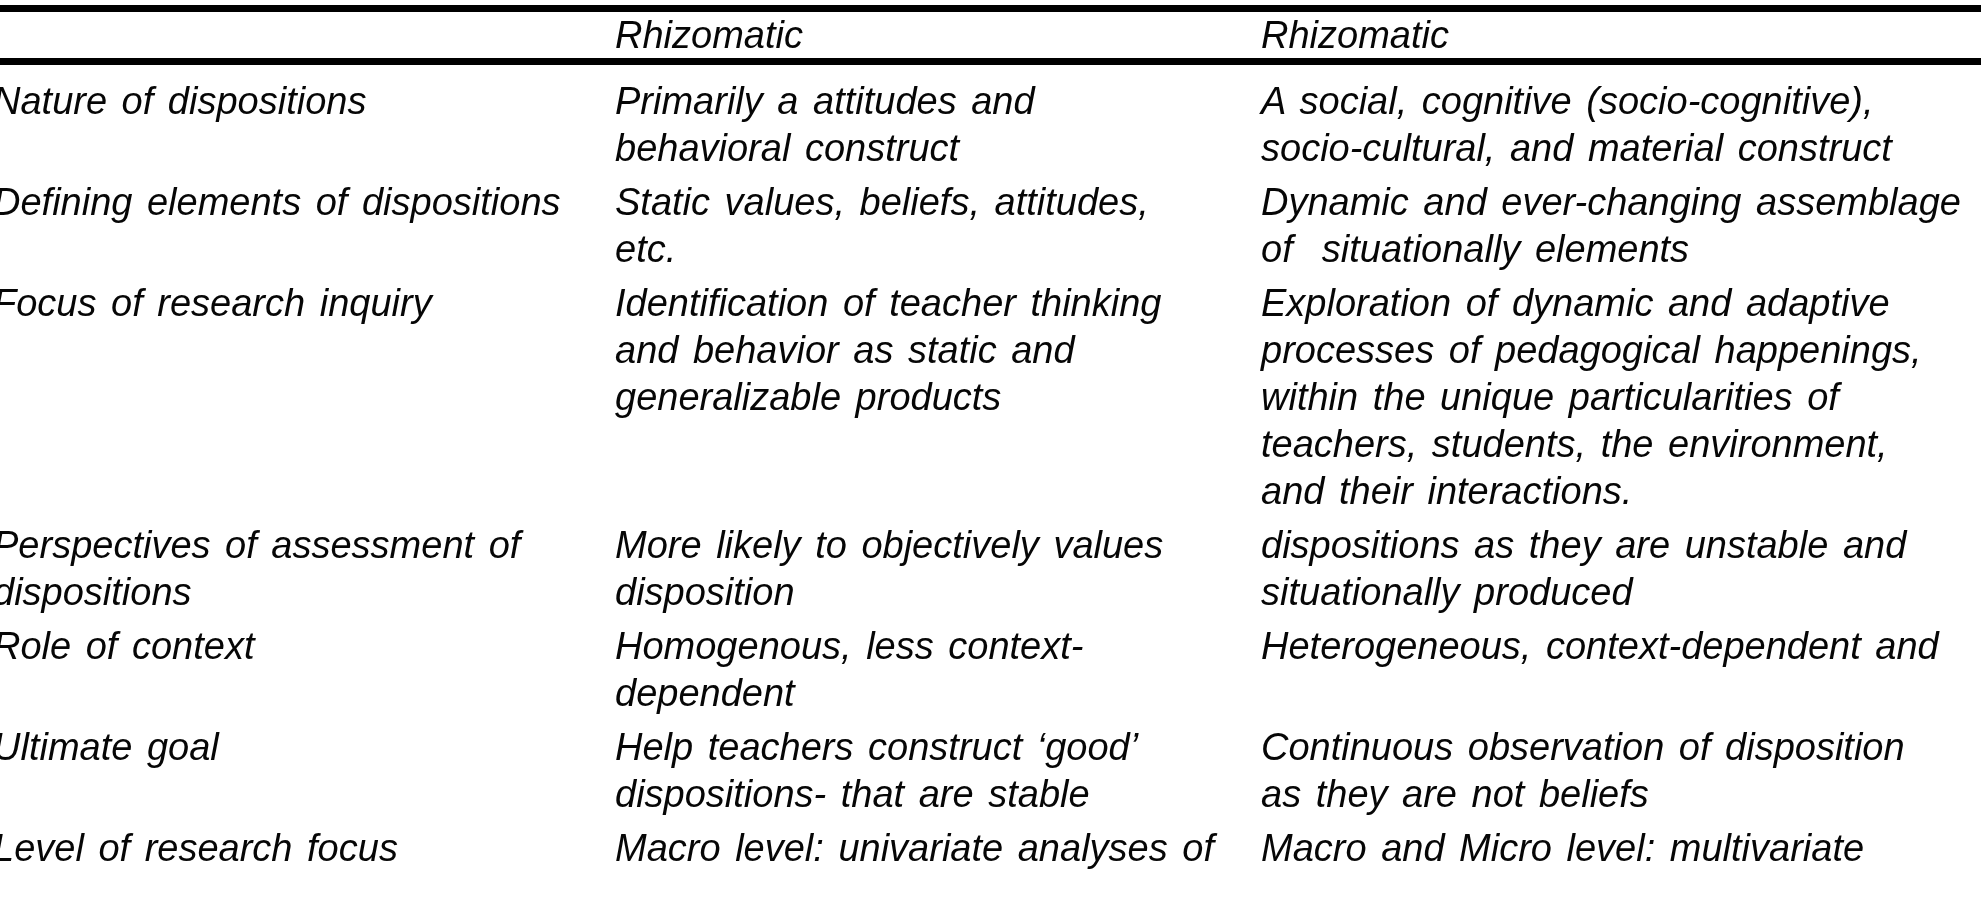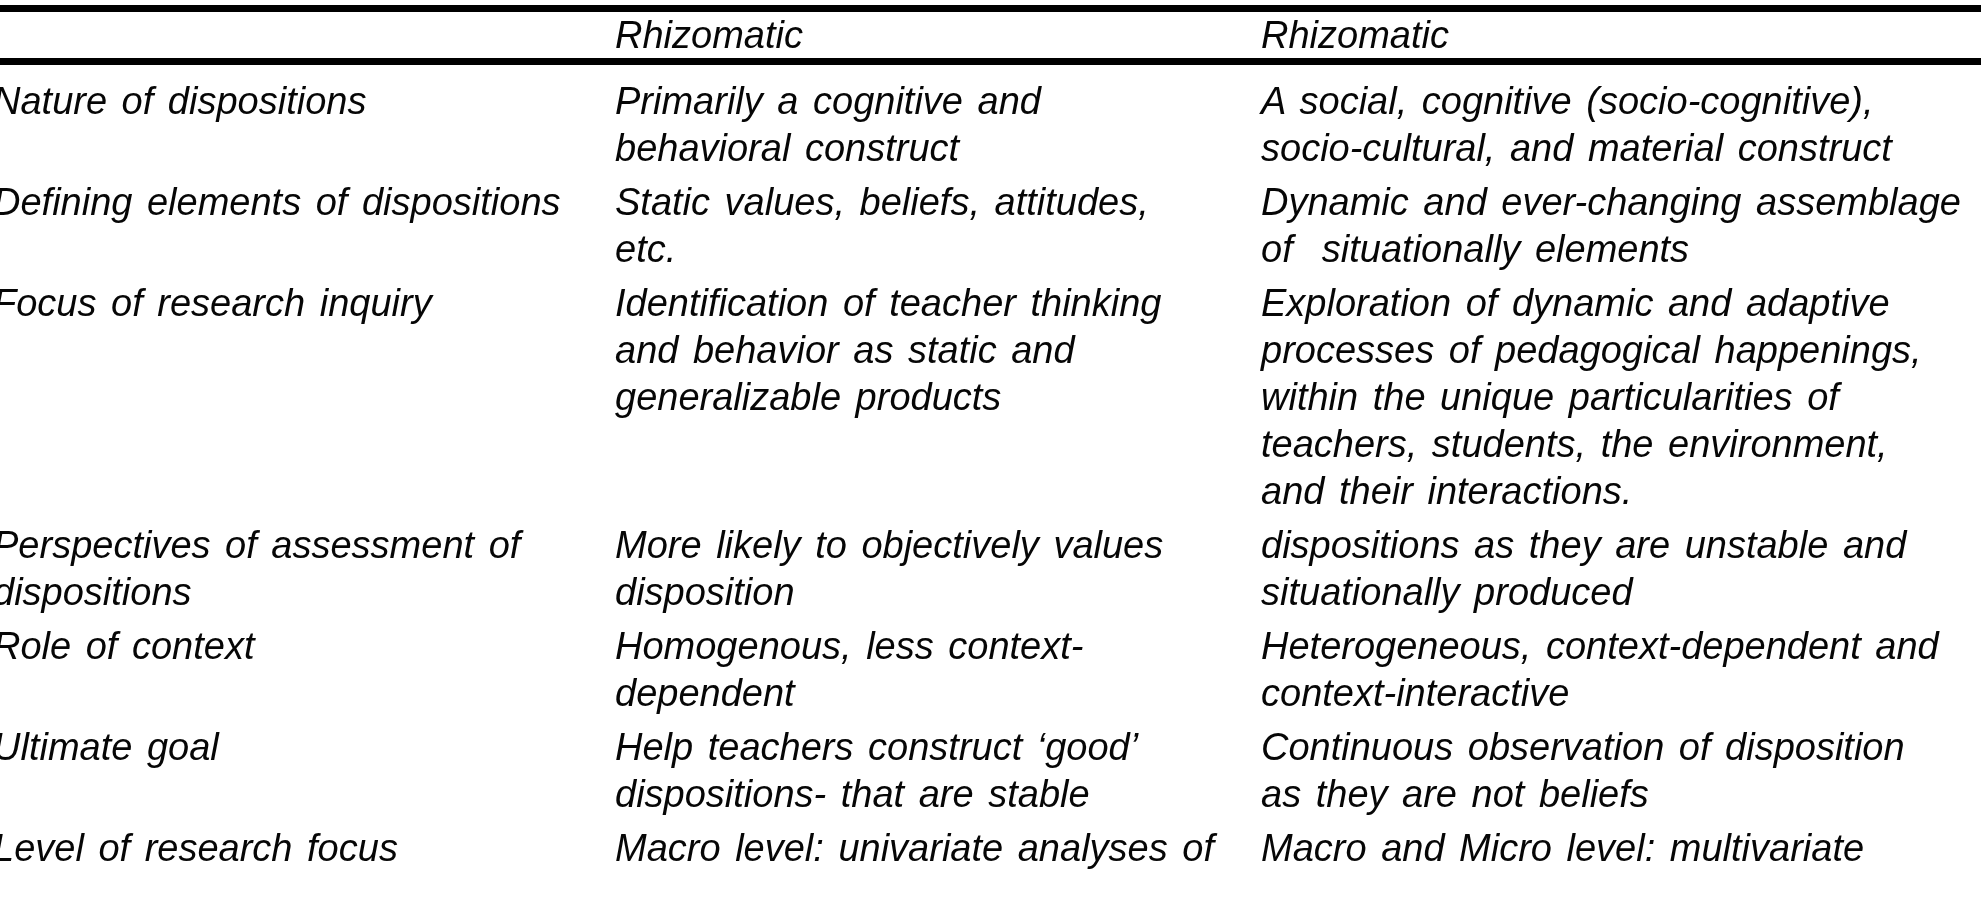--- a/index.html
+++ b/index.html
@@ -73,21 +73,21 @@
 
   <div class="rule"></div>
 
   <div class="tbody">
 
     <div class="row">
       <div class="cell c1">
           <div>Nature of dispositions</div>
         </div>
       <div class="cell c2">
-          <div>Primarily a cognitive and</div>
+          <div>Primarily a attitudes and</div>
           <div>behavioral construct</div>
         </div>
       <div class="cell c3">
           <div>A social, cognitive (socio-cognitive),</div>
           <div>socio-cultural, and material construct</div>
         </div>
     </div>
 
     <div class="row">
       <div class="cell c1">
@@ -139,21 +139,20 @@
     <div class="row">
       <div class="cell c1">
           <div>Role of context</div>
         </div>
       <div class="cell c2">
           <div>Homogenous, less context-</div>
           <div>dependent</div>
         </div>
       <div class="cell c3">
           <div>Heterogeneous, context-dependent and</div>
-          <div>context-interactive</div>
         </div>
     </div>
 
     <div class="row">
       <div class="cell c1">
           <div>Ultimate goal</div>
         </div>
       <div class="cell c2">
           <div>Help teachers construct ‘good’</div>
           <div>dispositions- that are stable</div>

